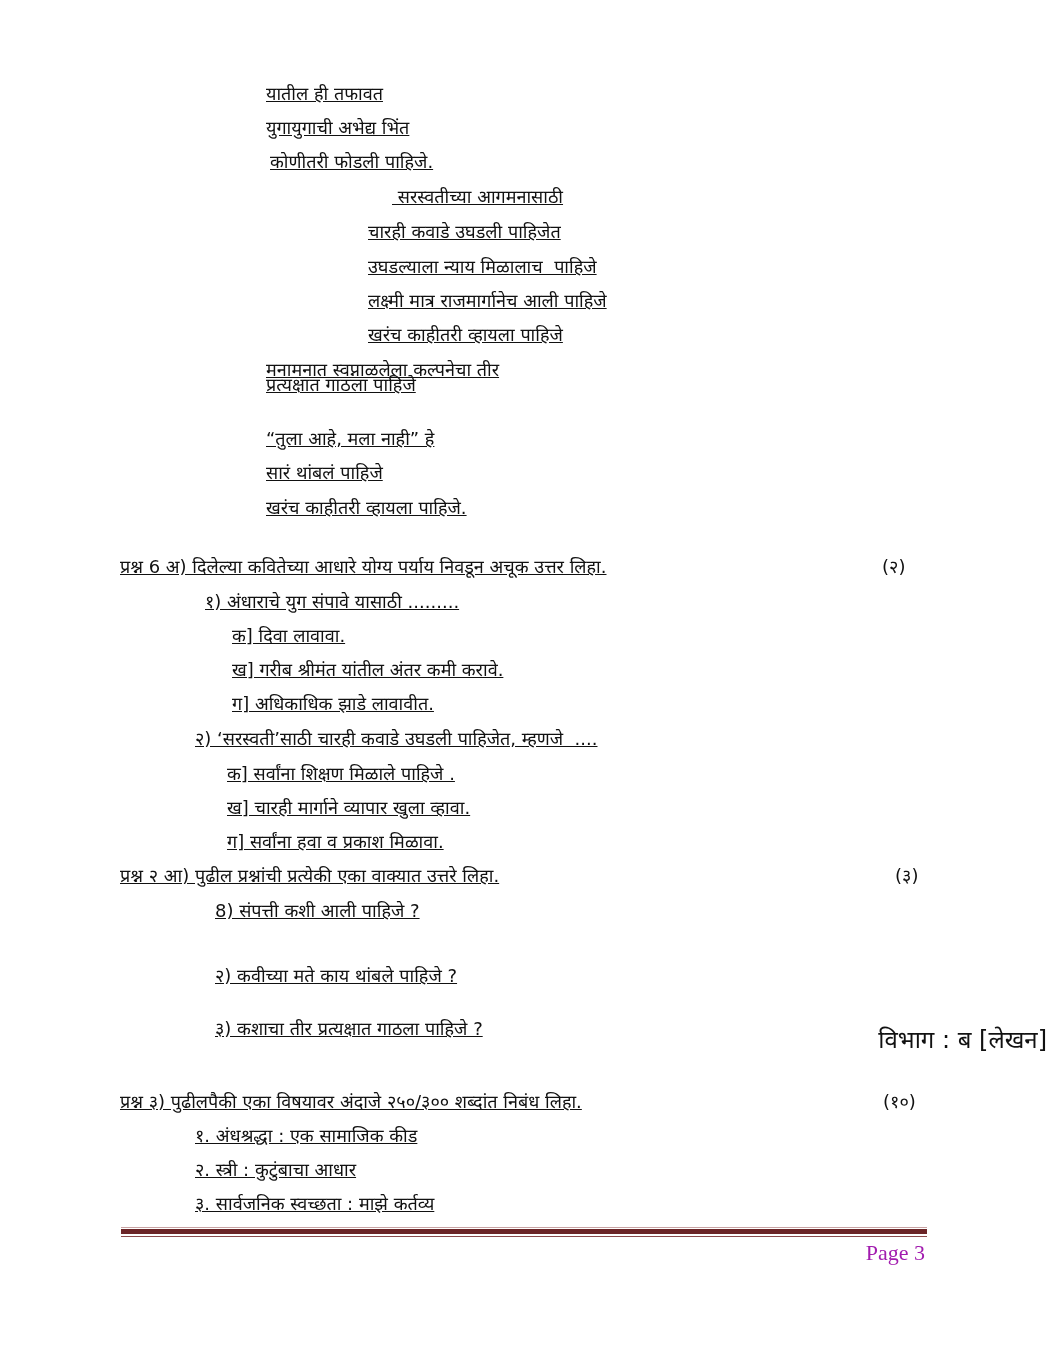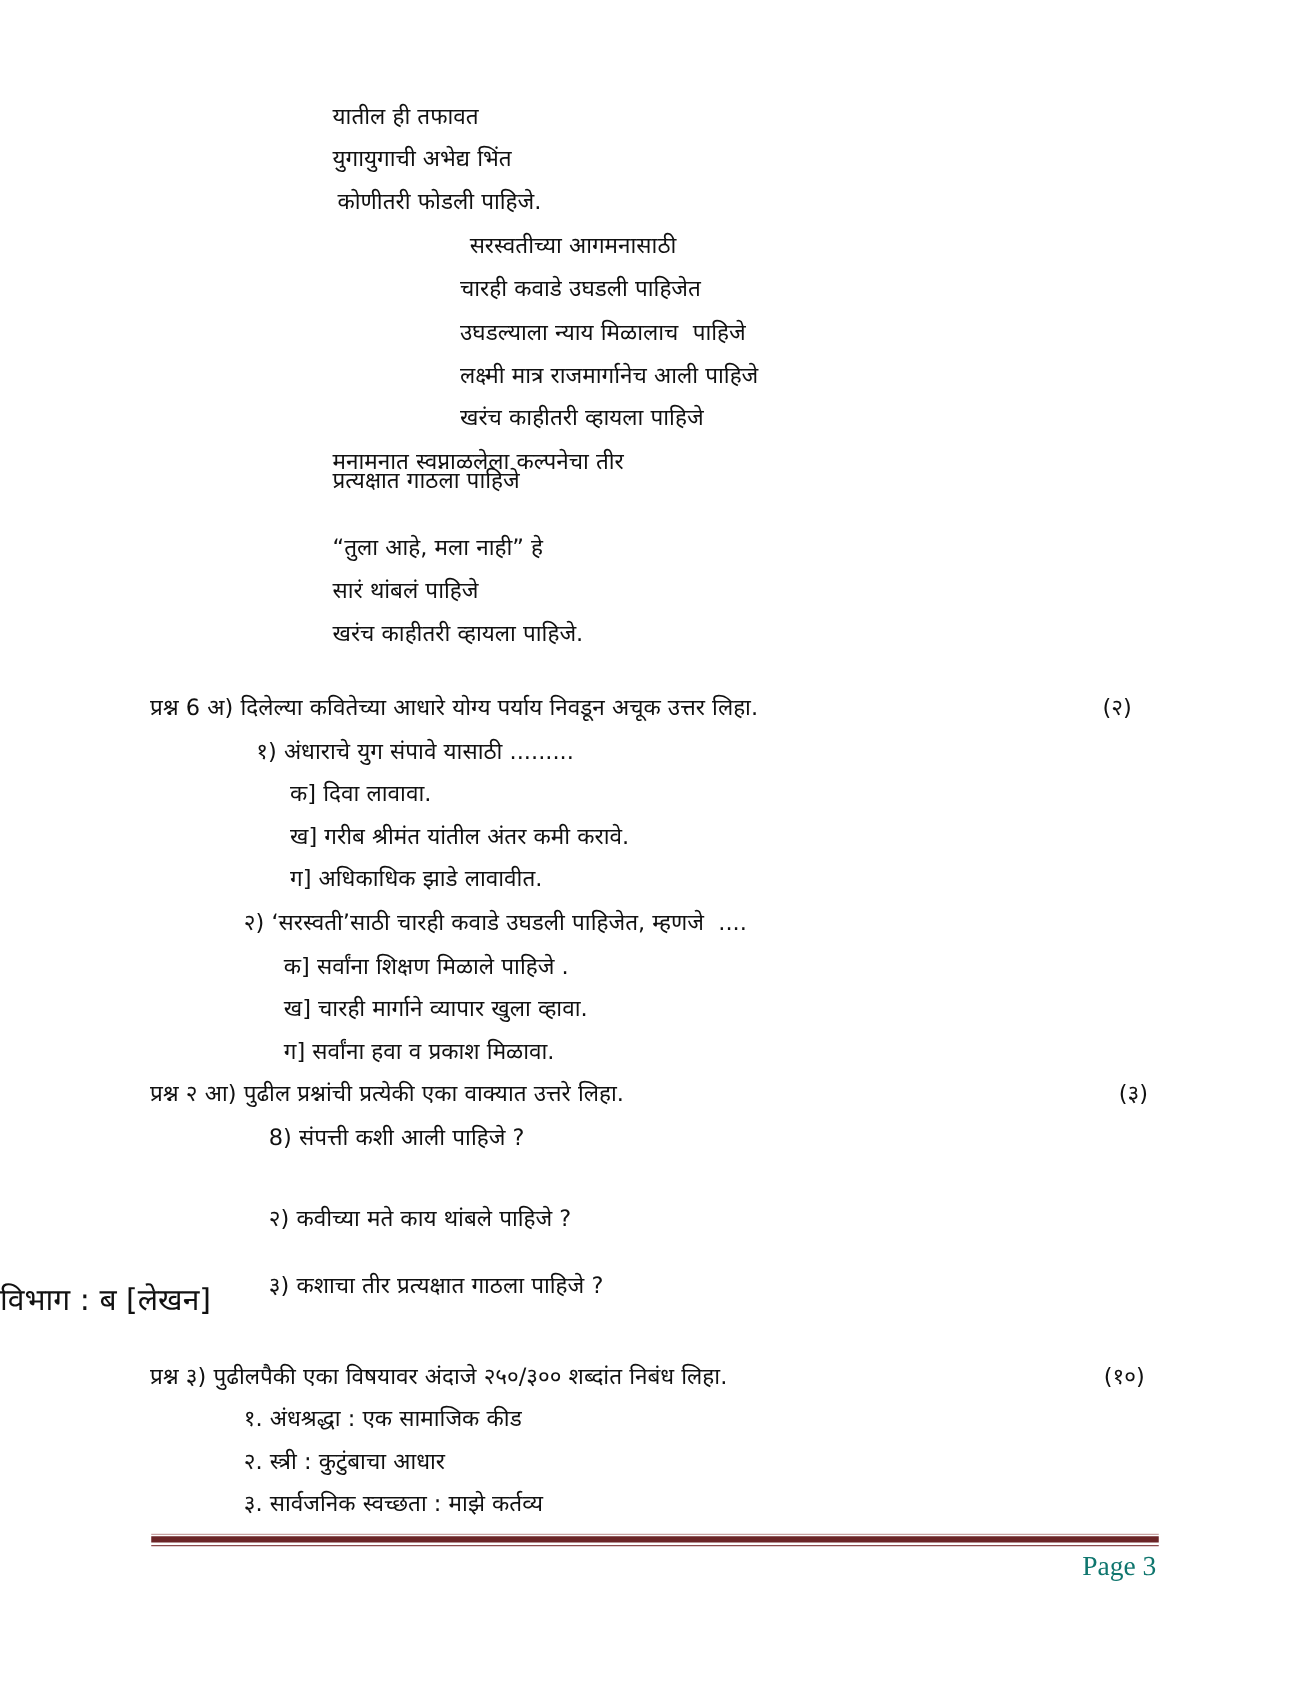--- a/index.html
+++ b/index.html
@@ -2,53 +2,53 @@
 <html><head>
   <meta charset="utf-8">
   <style>
     html, body { margin: 0; padding: 0; background: #ffffff; }
     body {
       width: 1047px; height: 1355px; position: relative; overflow: hidden;
       font-family: "DejaVu Sans", "Liberation Sans", sans-serif;
       color: #111111;
     }
     .line {
-      position: absolute; white-space: pre; font-size: 18px; line-height: 24px;
+      position: absolute; white-space: pre; font-size: 18px; line-height: 24px; text-decoration: underline;
     }
     .marks { position: absolute; font-size: 18px; line-height: 24px; }
     .heading {
-      position: absolute; left: 0; width: 1047px; text-align: left;
+      position: absolute; left: 0; width: 1047px; text-align: right;
       font-size: 24px; line-height: 32px; top: 1024px;
     }
     .rule-thick {
       position: absolute; left: 121px; width: 806px; top: 1229px; height: 5px;
       background: #6b2527;
     }
     .rule-thin {
       position: absolute; left: 121px; width: 806px; top: 1236px; height: 1px;
       background: #8a4a4c;
     }
     .rule-top {
       position: absolute; left: 121px; width: 806px; top: 1227px; height: 1px;
       background: #c9a3a3;
     }
     .page-num {
       position: absolute; right: 122px; top: 1238px;
       font-family: "Liberation Serif", "DejaVu Serif", serif; font-size: 22px; line-height: 30px;
-      color: #0f766e;
+      color: #a21caf;
     }
   </style>
 </head>
 <body>
 
 <div>
   <div class="line" style="left:266px;top:82px">यातील ही तफावत</div>
   <div class="line" style="left:266px;top:116px">युगायुगाची अभेद्य भिंत</div>
   <div class="line" style="left:270px;top:150px">कोणीतरी फोडली पाहिजे.</div>
-  <div class="line" style="left:370px;top:185px"> सरस्वतीच्या आगमनासाठी</div>
+  <div class="line" style="left:392px;top:185px"> सरस्वतीच्या आगमनासाठी</div>
   <div class="line" style="left:368px;top:220px">चारही कवाडे उघडली पाहिजेत</div>
   <div class="line" style="left:368px;top:255px">उघडल्याला न्याय मिळालाच  पाहिजे</div>
   <div class="line" style="left:368px;top:289px">लक्ष्मी मात्र राजमार्गानेच आली पाहिजे</div>
   <div class="line" style="left:368px;top:323px">खरंच काहीतरी व्हायला पाहिजे</div>
   <div class="line" style="left:266px;top:358px">मनामनात स्वप्नाळलेला कल्पनेचा तीर</div>
   <div class="line" style="left:266px;top:373px">प्रत्यक्षात गाठला पाहिजे</div>
   <div class="line" style="left:266px;top:427px">“तुला आहे, मला नाही” हे</div>
   <div class="line" style="left:266px;top:461px">सारं थांबलं पाहिजे</div>
   <div class="line" style="left:266px;top:496px">खरंच काहीतरी व्हायला पाहिजे.</div>
 </div>

